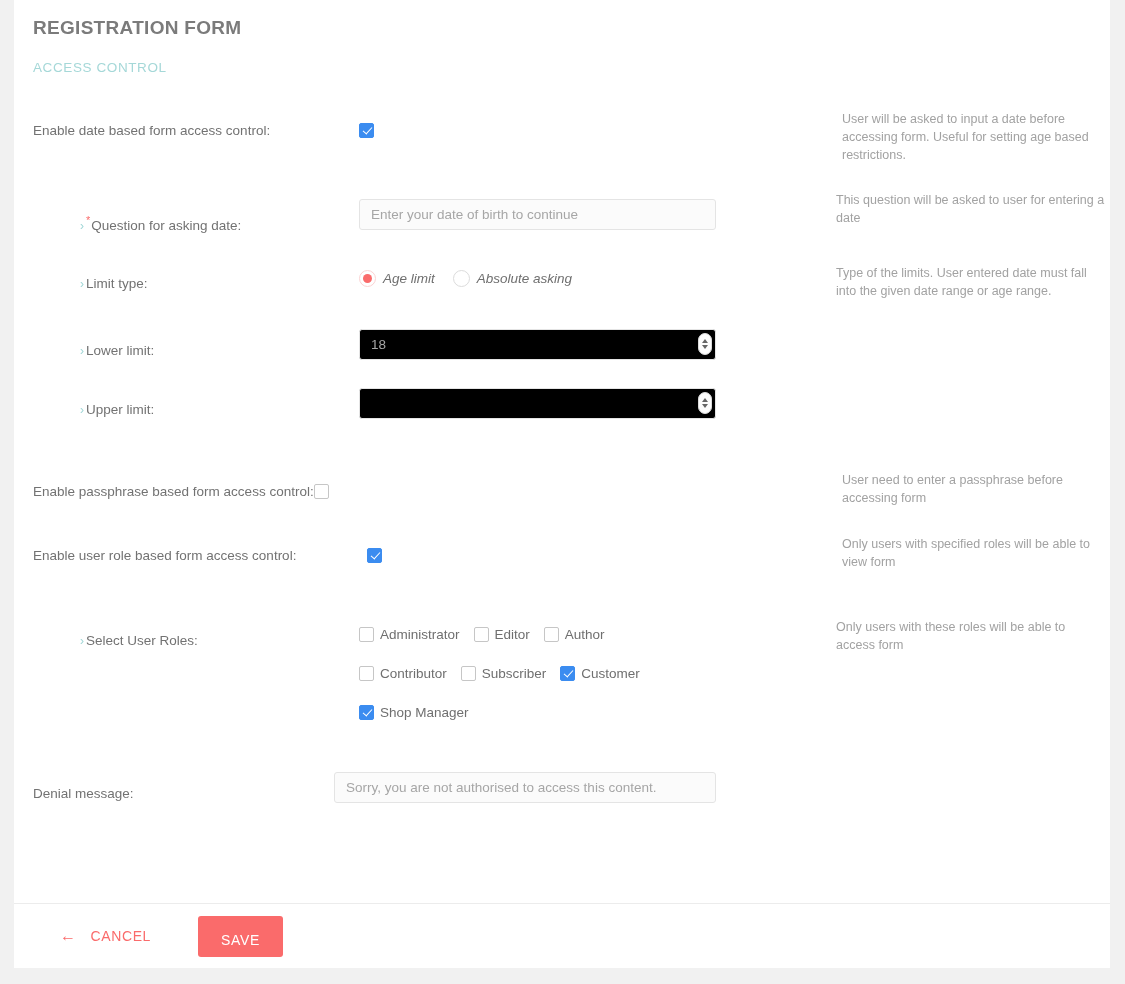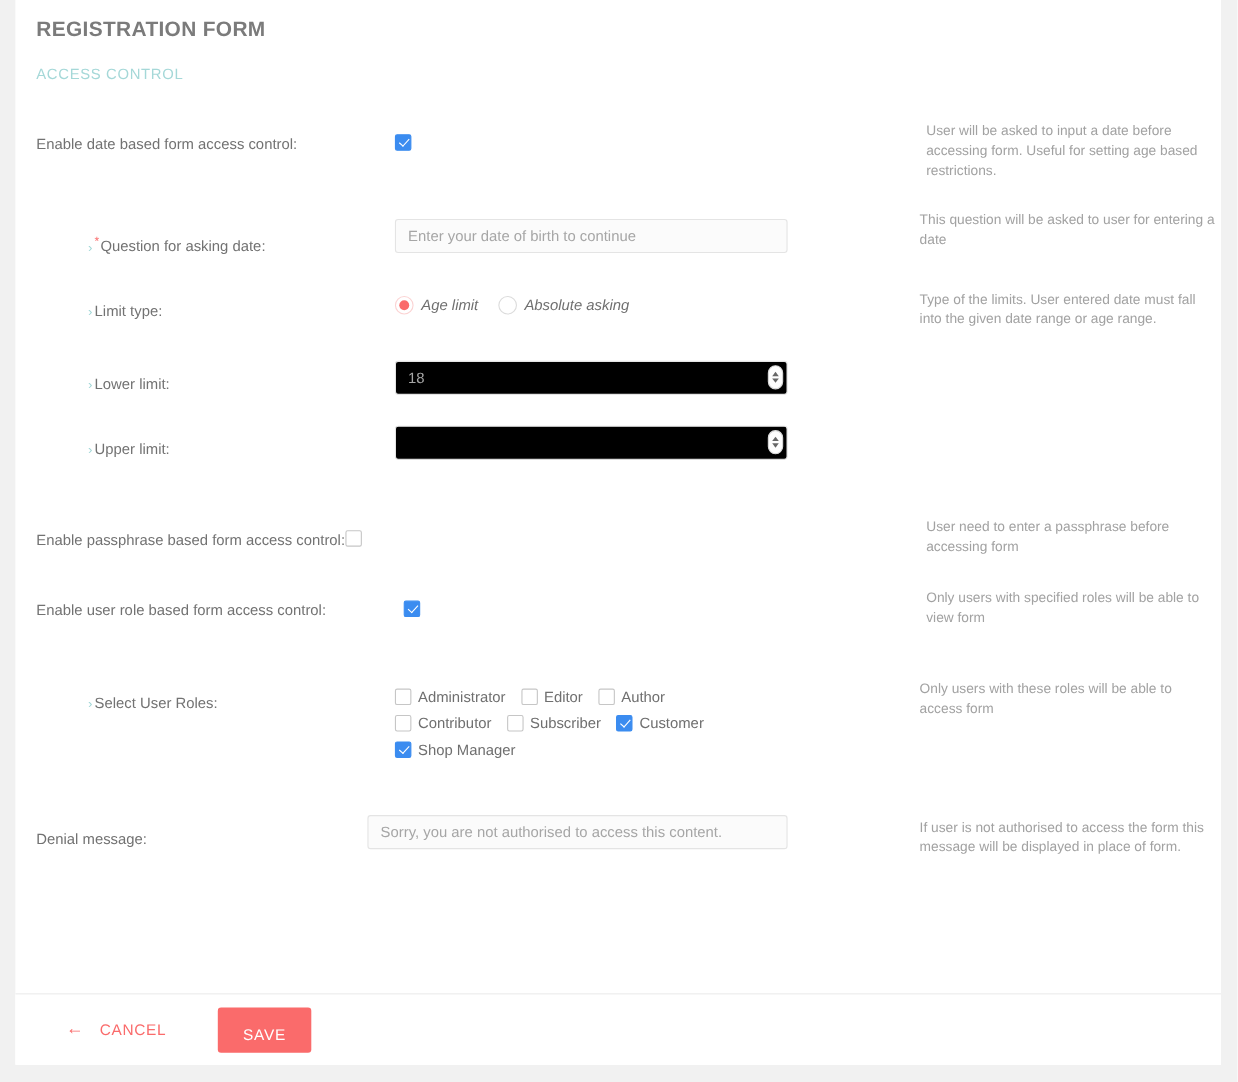--- a/index.html
+++ b/index.html
@@ -217,21 +217,21 @@
     border-right: 3.5px solid transparent;
   }
   .spin .up   { border-bottom: 4px solid #666; margin-bottom: 2px; }
   .spin .down { border-top: 4px solid #666; }
 
   
   .roles {
     display: flex;
     flex-wrap: wrap;
     width: 300px;
-    row-gap: 9px;
+    row-gap: 24px;
   }
   .role-item {
     display: inline-flex;
     align-items: center;
     margin-right: 14px;
     font-size: 13.5px;
     color: #6f6f6f;
     white-space: nowrap;
   }
   .role-item span { margin-left: 6px; }
@@ -420,21 +420,20 @@
         </div>
       </div>
       <div class="help-cell tight" style="top:-13px;">Only users with these roles will be able to access form</div>
     </div>
 
     <div class="row" style="margin-top:64px;">
       <div class="label-cell" style="width:320px;">Denial message:</div>
       <div class="field-cell" style="margin-top:-12px;width:490px;">
         <input type="text" class="text-input" style="width: 382px;" placeholder="Sorry, you are not authorised to access this content.">
       </div>
-      <div class="help-cell tight" style="top:-10px;">If user is not authorised to access the form this message will be displayed in place of form.</div>
     </div>
 
   </div>
 
   <div class="footer">
     <button class="cancel-btn">
       <span class="arrow">←</span>
       <span>CANCEL</span>
     </button>
     <button class="save-btn">SAVE</button>

